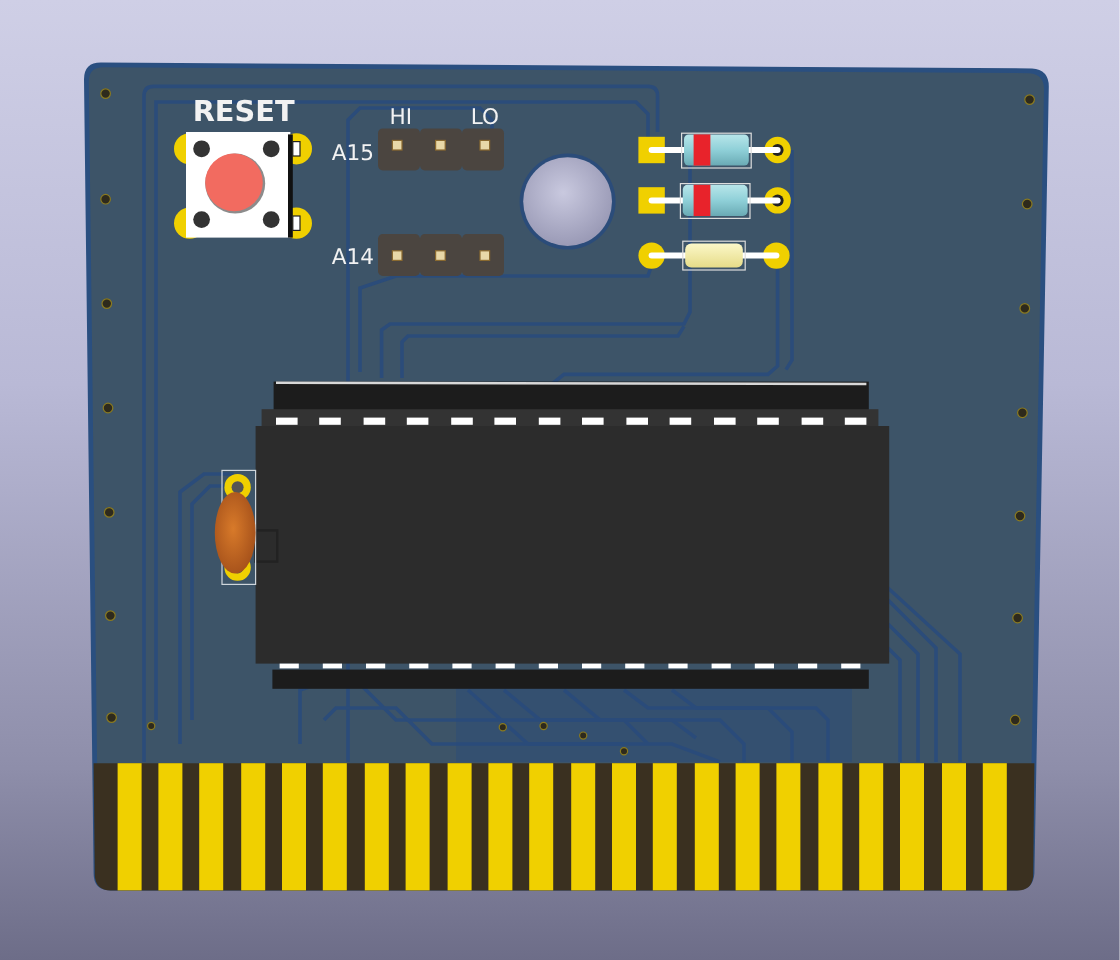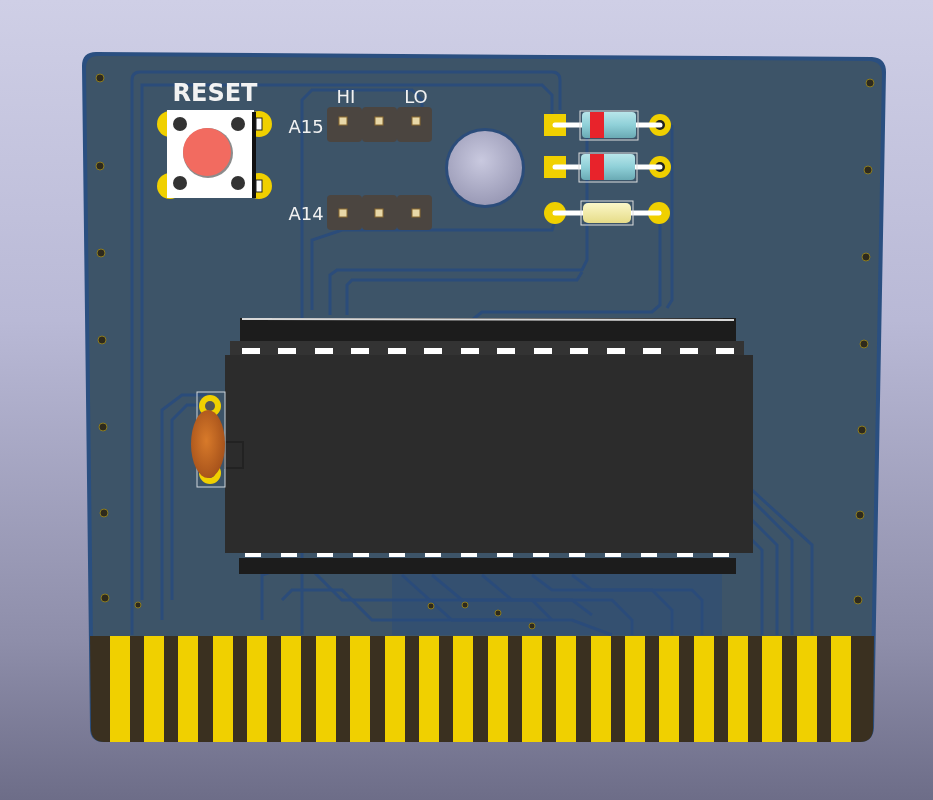--- a/index.html
+++ b/index.html
@@ -1,19 +1,19 @@
 <!DOCTYPE html>
 <html><head>
 <meta charset="utf-8">
 <style>
   html,body{margin:0;padding:0;}
   body{width:933px;height:800px;overflow:hidden;
     background:linear-gradient(180deg,#cfcfe6 0%,#b9b9d6 40%,#8e8eaa 80%,#6d6d88 100%);
     font-family:"DejaVu Sans",sans-serif;position:relative;}
-  #viewer{position:absolute;left:12px;top:0;width:846px;height:800px;}
+  #viewer{position:absolute;left:0;top:0;width:846px;height:800px;}
   svg{position:absolute;left:0;top:0;}
   .silk{fill:#f2f2f2;font-family:"DejaVu Sans",sans-serif;}
 </style>
 </head>
 <body>
 
 <div id="viewer">
 <svg width="933" height="800" viewBox="0 0 933 800">
   <defs>
     <radialGradient id="holeG" cx="0.45" cy="0.4" r="0.6">

